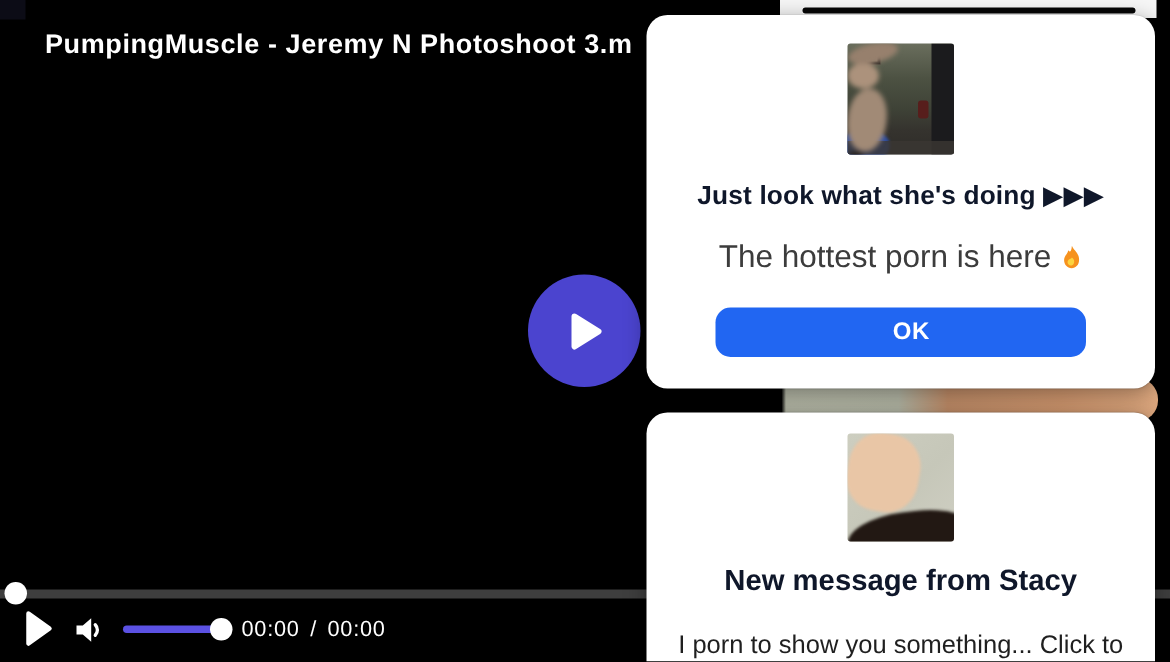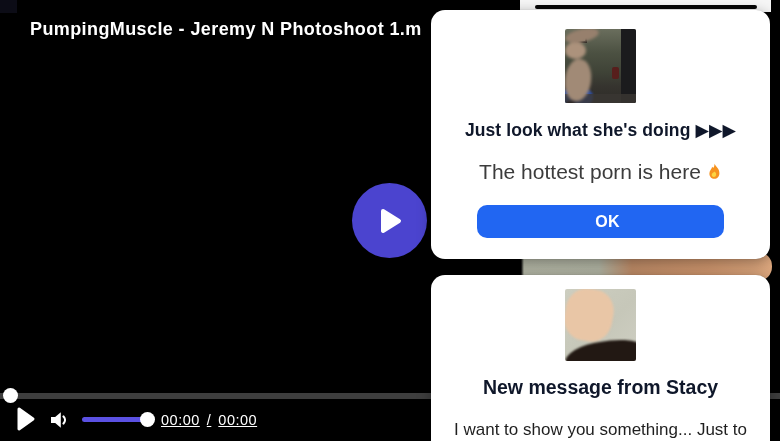--- a/index.html
+++ b/index.html
@@ -19,21 +19,21 @@
     background:#4b44cf;border:none;padding:0;cursor:pointer;z-index:1;
     display:flex;align-items:center;justify-content:center;
   }
   .progress{position:absolute;left:0;right:0;top:393px;height:6px;background:#3e3e3e;z-index:1;}
   .progress-thumb{position:absolute;left:3px;top:-5px;width:15px;height:15px;border-radius:50%;background:#fff;}
   .controls{position:absolute;left:0;top:402px;width:430px;height:39px;z-index:1;}
   .play-btn{position:absolute;left:16px;top:3px;background:none;border:none;padding:0;cursor:pointer;}
   .vol-btn{position:absolute;left:47px;top:5px;background:none;border:none;padding:0;cursor:pointer;}
   .vol-slider{position:absolute;left:82px;top:15px;width:66px;height:5px;border-radius:3px;background:#5b51e3;cursor:pointer;}
   .vol-thumb{position:absolute;right:-7px;top:-5px;width:15px;height:15px;border-radius:50%;background:#fff;}
-  .time{position:absolute;left:161px;top:10px;color:#fff;font-size:14.5px;display:inline-flex;gap:7px;letter-spacing:.5px;text-decoration:underline;}
+  .time{position:absolute;left:161px;top:10px;color:#fff;font-size:14.5px;display:inline-flex;gap:7px;letter-spacing:.5px;}
   
   .sidebar-top{position:absolute;left:520px;top:0;width:251px;height:12px;background:#f6f6f6;}
   .sidebar-bar{position:absolute;left:15px;top:5px;width:222px;height:4px;border-radius:2px;background:#060606;}
   .thumb-strip{
     position:absolute;left:517px;top:252px;width:255px;height:29px;
     border-radius:0 14px 14px 0;cursor:pointer;
     background:linear-gradient(90deg,#000 0px,#000 4px,#b2b5a4 7px,#b0b3a2 82px,#bd8a66 115px,#cc946c 190px,#dca77e 100%);
   }
   
   .popup{
@@ -76,21 +76,21 @@
     font-family:"Liberation Sans","DejaVu Sans",sans-serif;letter-spacing:.3px;padding-left:20px;
   }
 </style>
 </head>
 <body>
 
 <div class="page">
 
   <div class="corner-artifact"></div>
 
-  <div class="video-title">PumpingMuscle - Jeremy N Photoshoot 1.m</div>
+  <div class="video-title">PumpingMuscle - Jeremy N Photoshoot 3.m</div>
 
   <button class="big-play">
     <span style="display:flex;">
       <svg width="28" height="30" viewBox="0 0 28 30">
           <path d="M7 5 L23 15 L7 25 Z" fill="#fff" stroke="#fff" stroke-width="4" stroke-linejoin="round"></path>
         </svg>
     </span>
   </button>
 
   <div class="progress">
@@ -159,16 +159,16 @@
 
   <section class="popup popup2">
     <div class="thumb thumb2">
       <div class="t2-fig">
         <div class="t2-body"></div>
         <div class="t2-hair"></div>
 
       </div>
     </div>
     <h2>New message from Stacy</h2>
-    <p class="body-text">I want to show you something... Just to</p>
+    <p class="body-text">I porn to show you something... Click to</p>
   </section>
 
 </div>
 
 </body></html>

